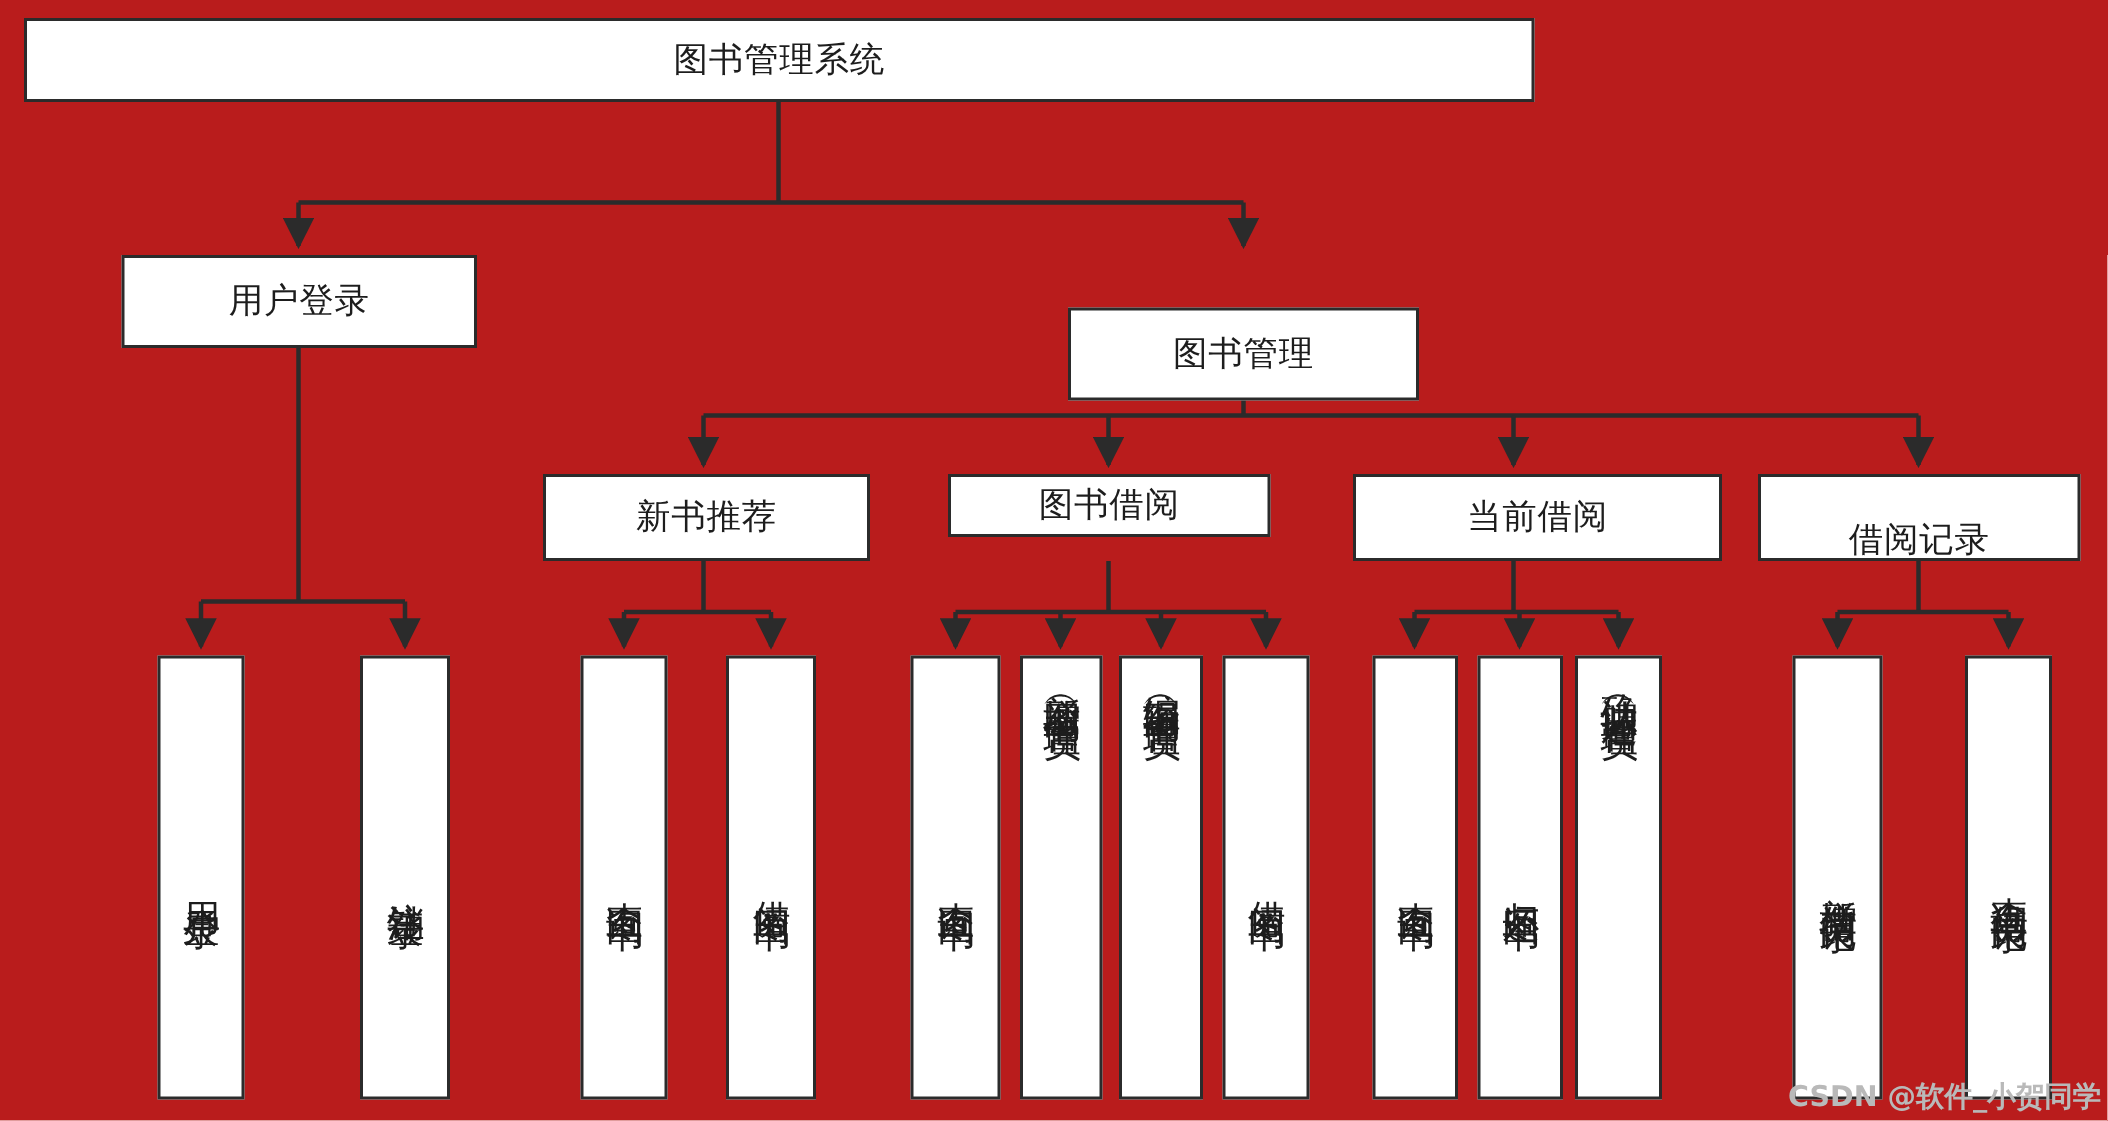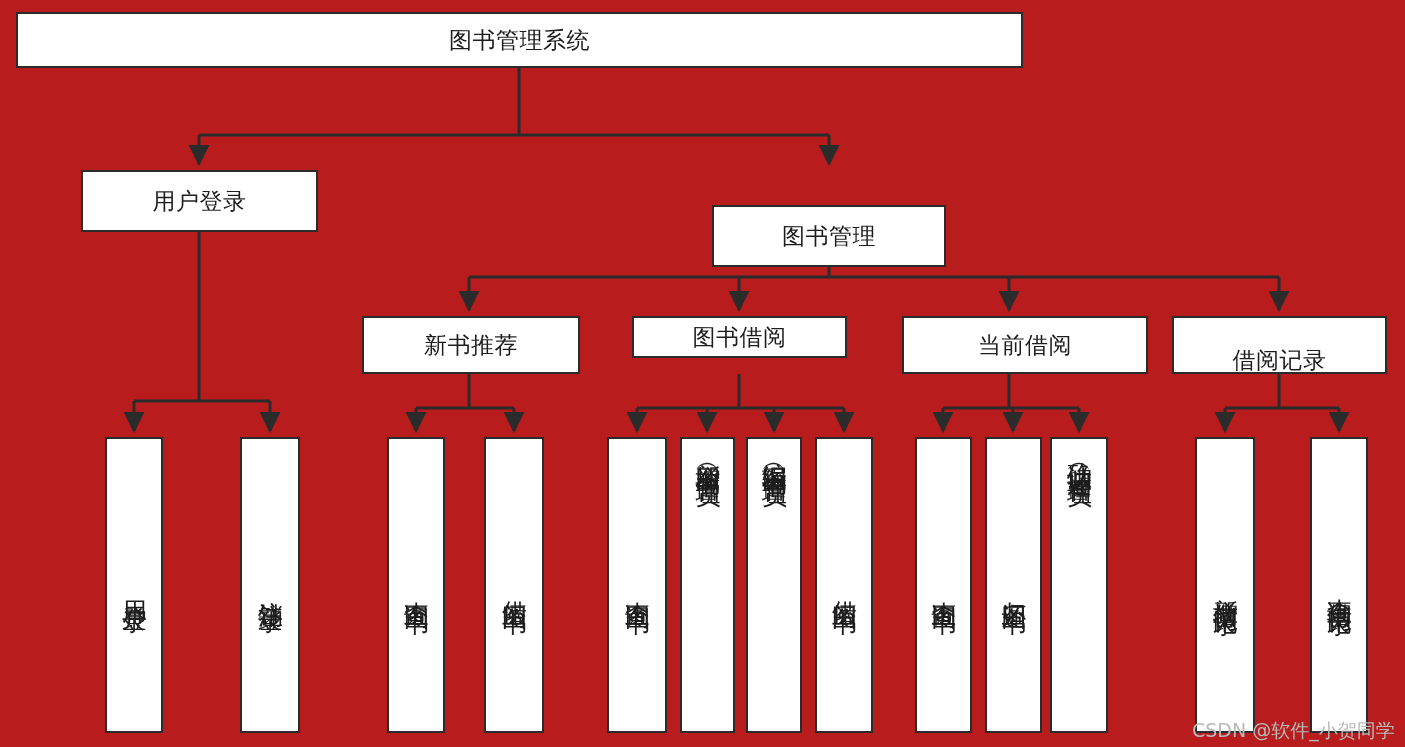--- a/index.html
+++ b/index.html
@@ -63,20 +63,21 @@
   .node.v.centered {
     align-items: center;
   }
   .watermark {
     position: absolute;
     color: #b9b9b9;
     font-size: 19px;
     white-space: nowrap;
     z-index: 3;
     font-family: "DejaVu Sans", "Liberation Sans", sans-serif;
+    font-weight: bold;
   }
 </style>
 </head>
 <body>
 
 <div id="canvas">
 
   <svg class="wires" viewBox="0 0 1405 747" xmlns="http://www.w3.org/2000/svg">
     <defs>
       <marker id="arrow" viewBox="0 0 10 10" refX="9" refY="5" markerWidth="7" markerHeight="7" orient="auto-start-reverse">

